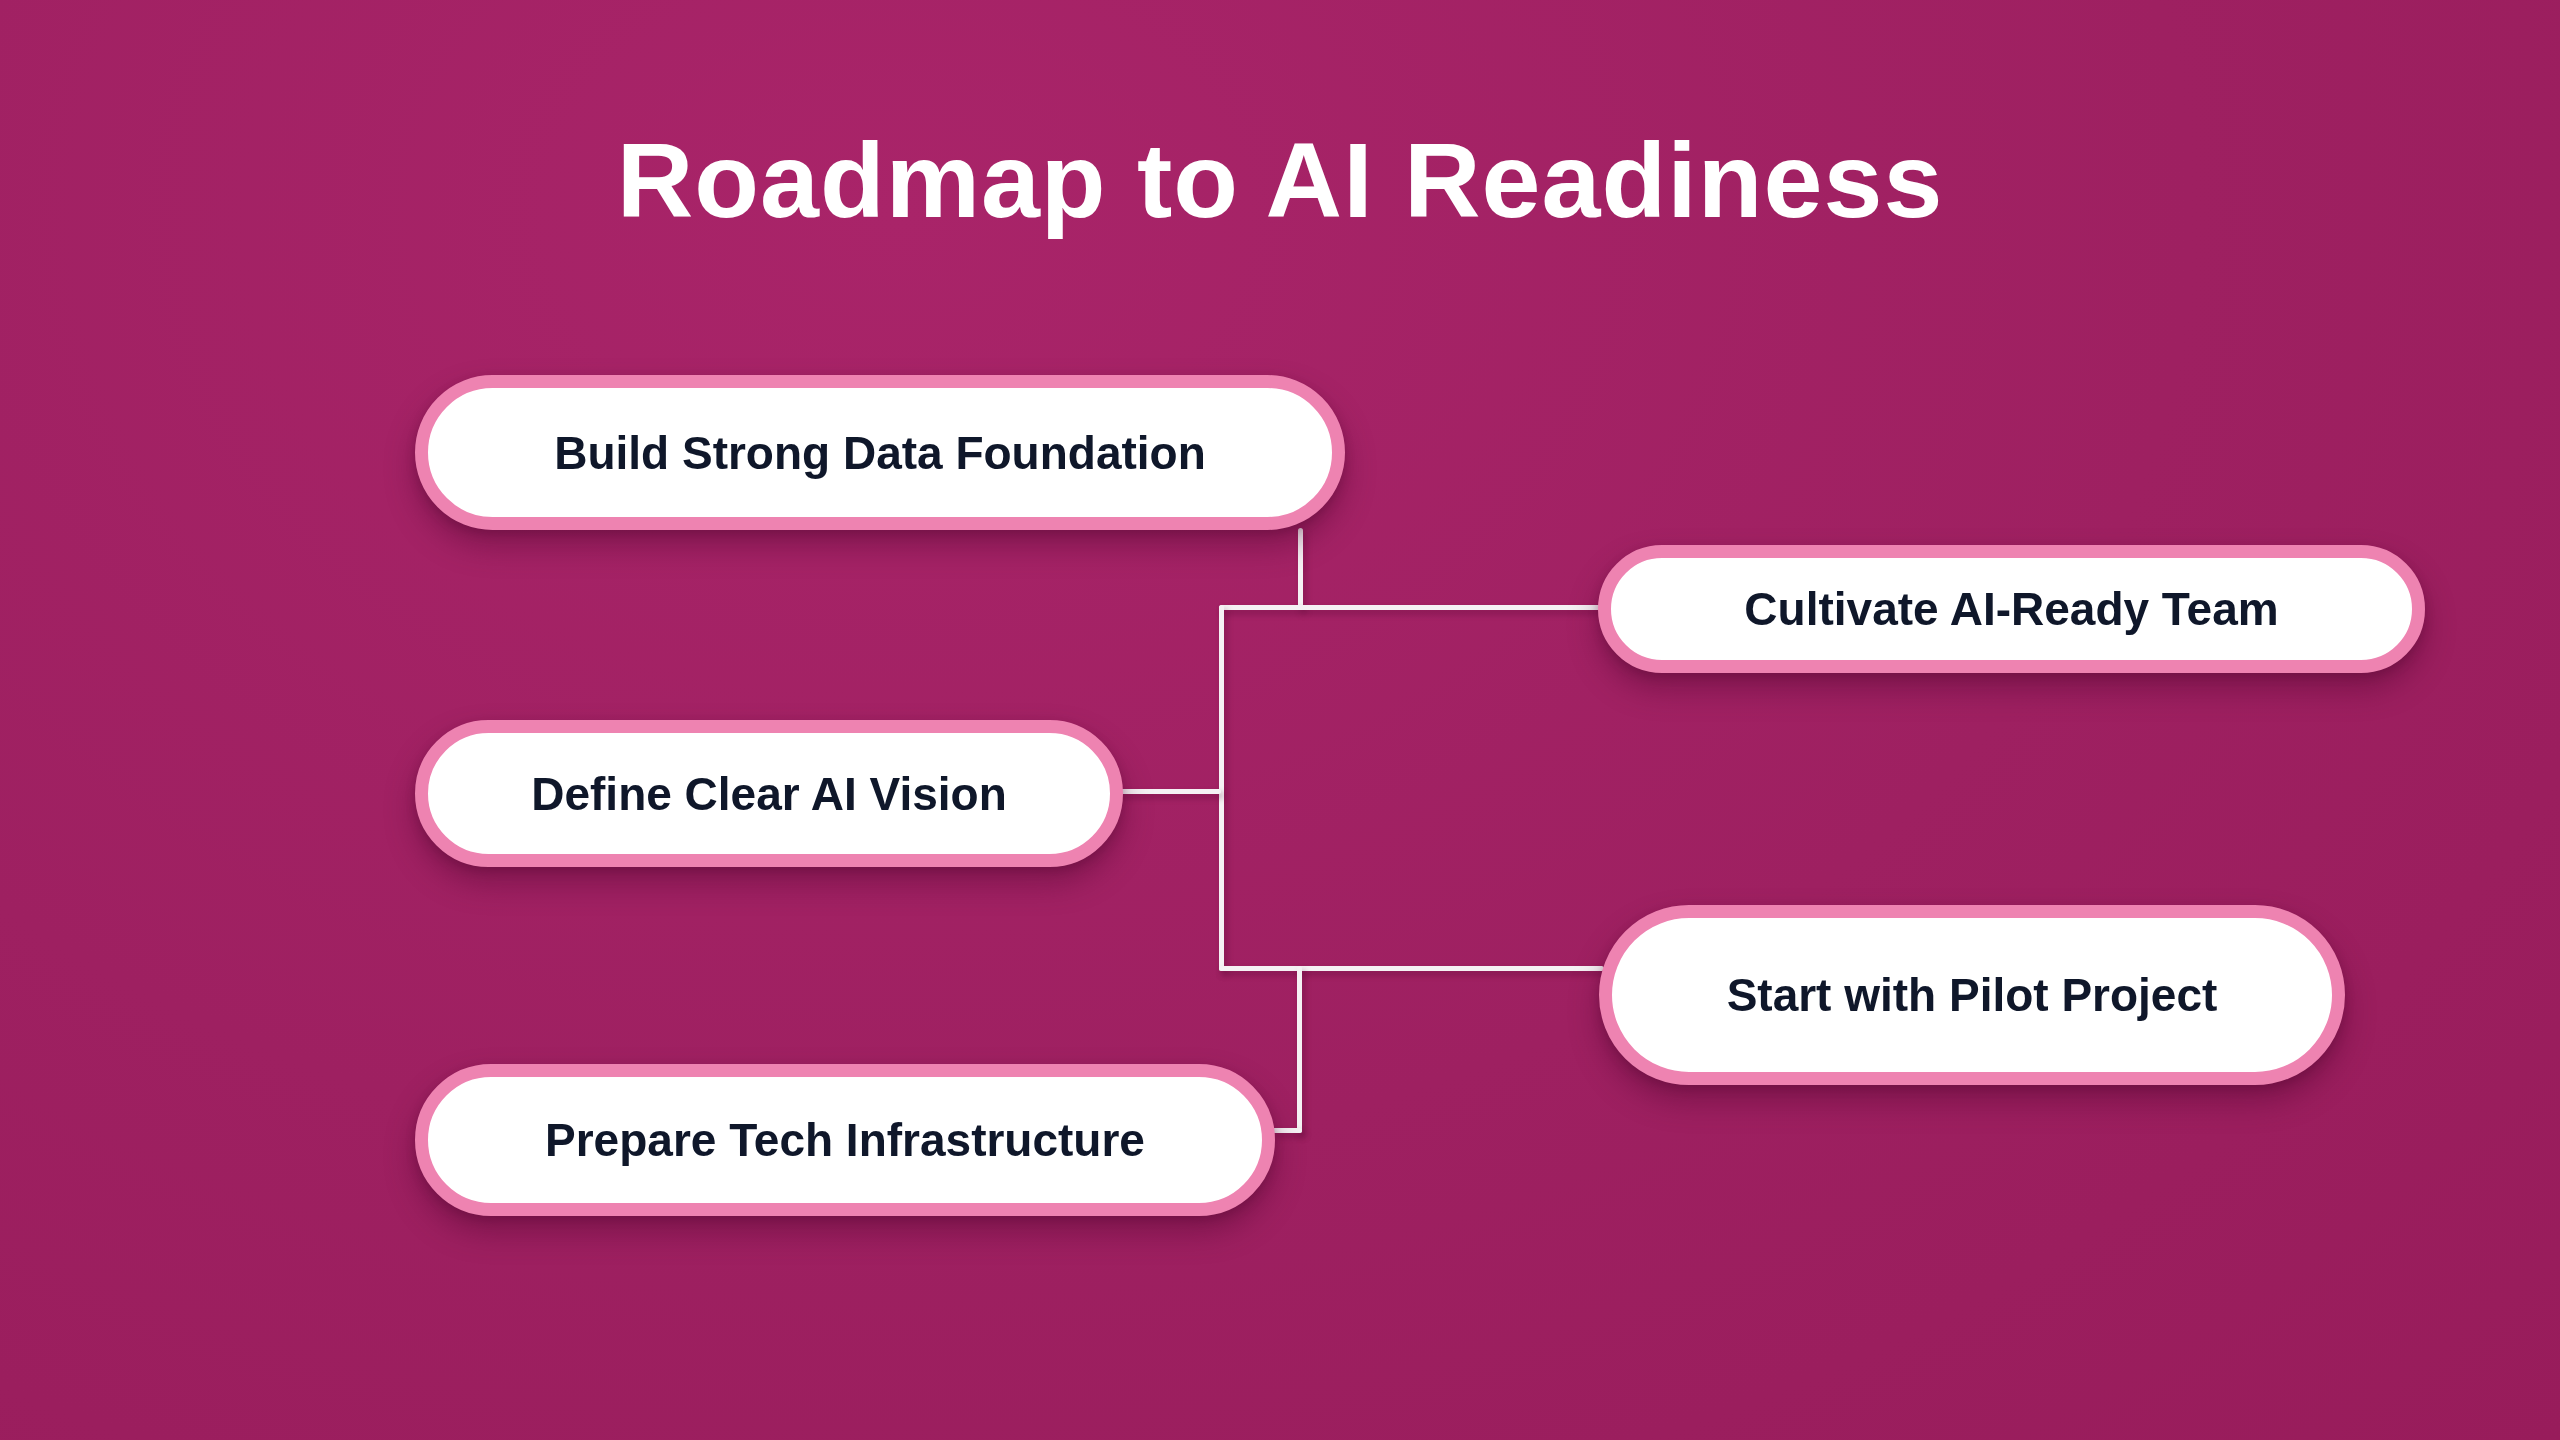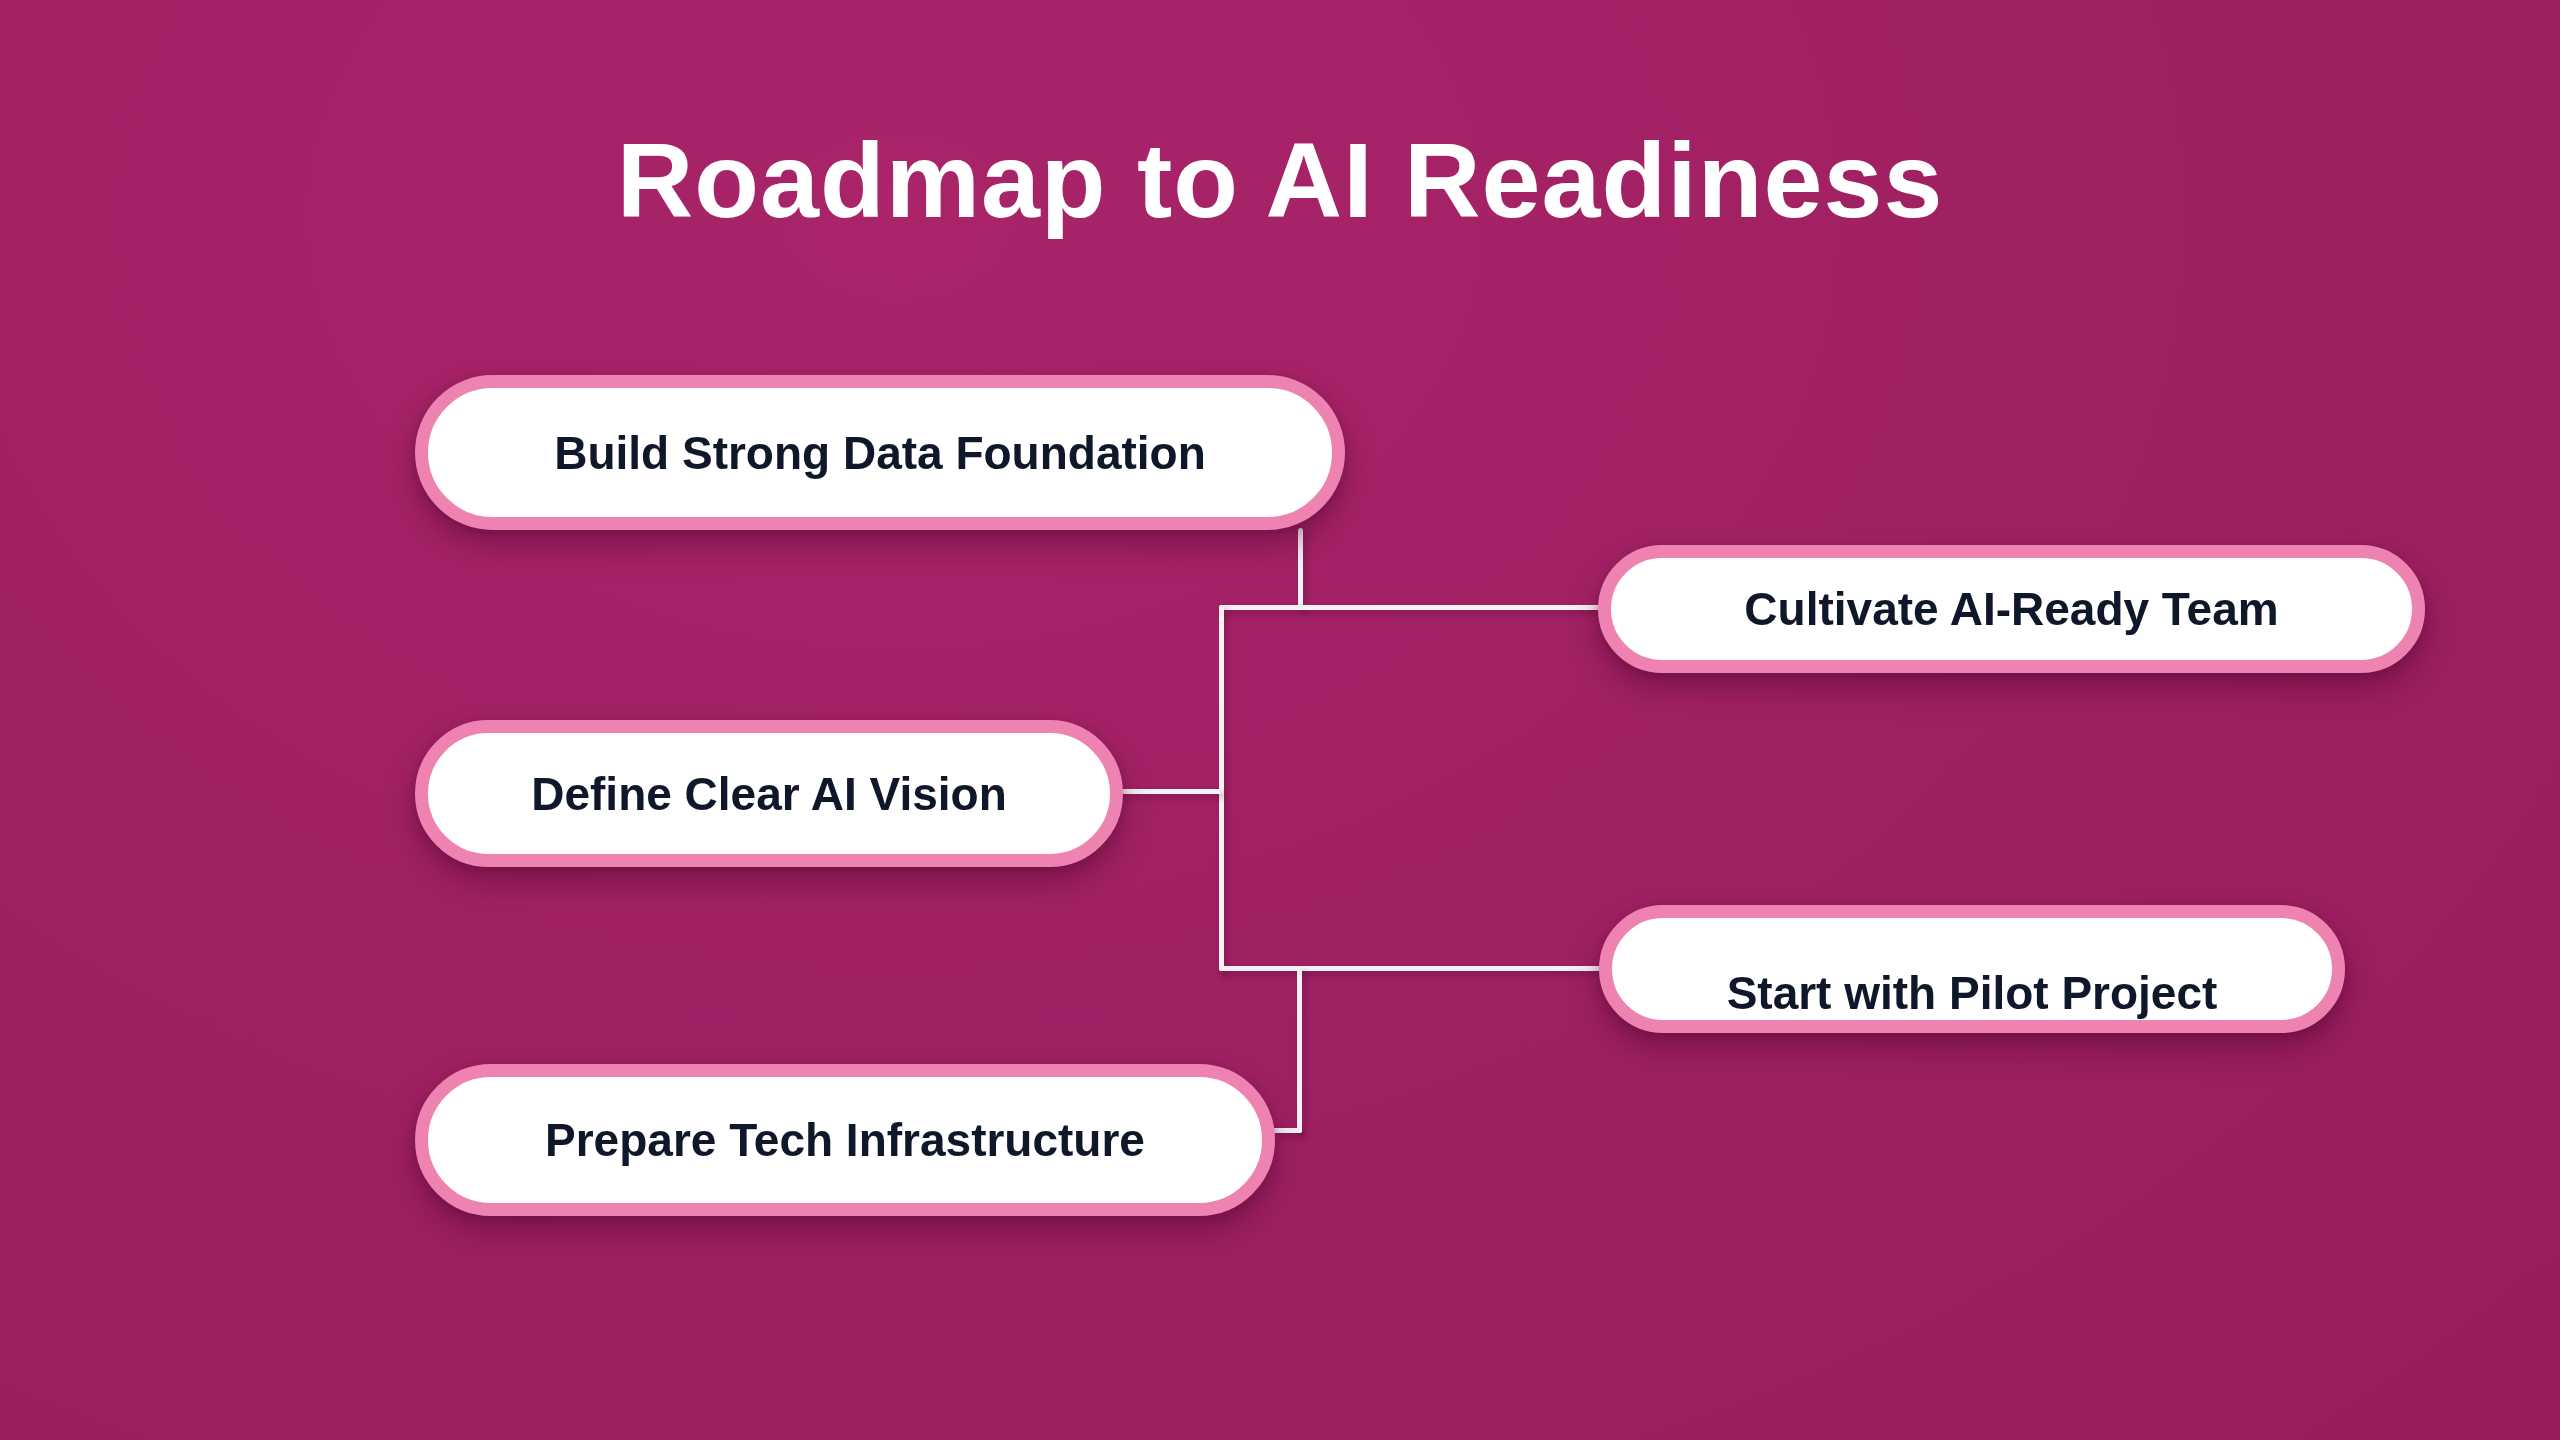--- a/index.html
+++ b/index.html
@@ -22,21 +22,21 @@
   }
   .node .label{pointer-events:none;}
   .line{
     position:absolute;background:#f5f2f4;border-radius:2.5px;
     box-shadow:3px 4px 6px rgba(74,6,44,0.35);
   }
   
   #n1{left:415px;top:375px;width:930px;height:155px;}
   #n2{left:1598px;top:545px;width:827px;height:128px;}
   #n3{left:415px;top:720px;width:708px;height:147px;text-align:right;}
-  #n4{left:1599px;top:905px;width:746px;height:128px;align-items:flex-end;}
+  #n4{left:1599px;top:905px;width:746px;height:180px;}
   #n5{left:415px;top:1064px;width:860px;height:152px;}
   
   #l1{left:1298px;top:528px;width:5px;height:82px;}
   #l2{left:1219px;top:605px;width:384px;height:5px;}
   #l3{left:1219px;top:605px;width:5px;height:366px;}
   #l4{left:1115px;top:789px;width:106px;height:5px;}
   #l5{left:1219px;top:966px;width:385px;height:5px;}
   #l6{left:1297px;top:966px;width:5px;height:167px;}
   #l7{left:1272px;top:1128px;width:30px;height:5px;}
 </style>

